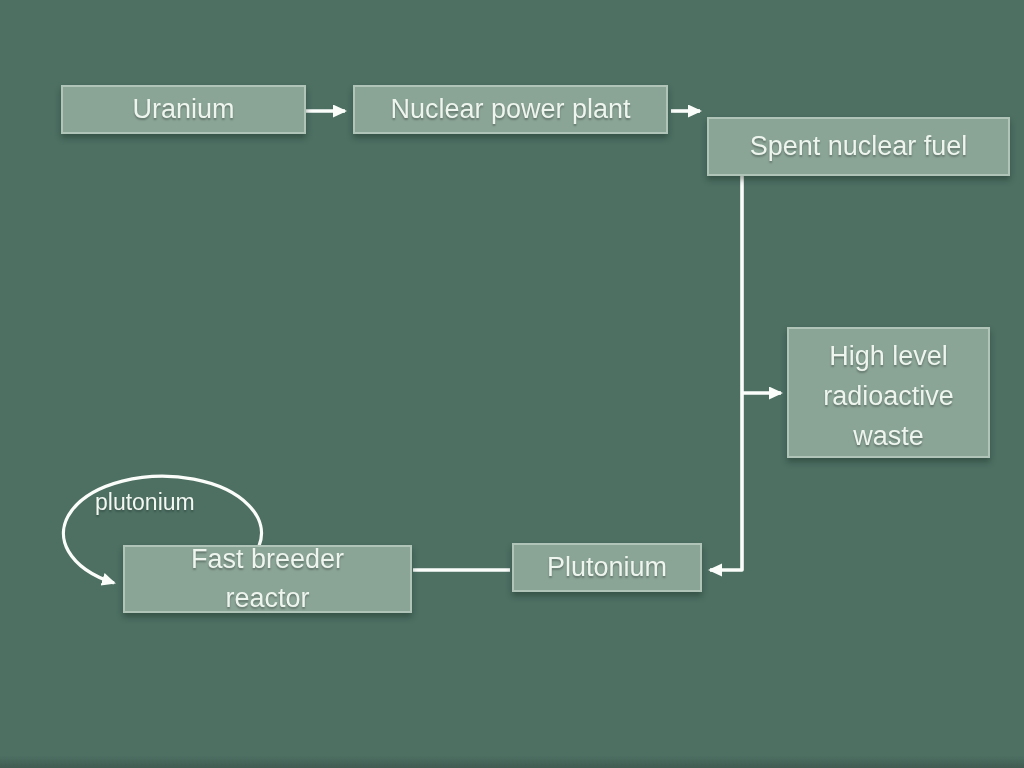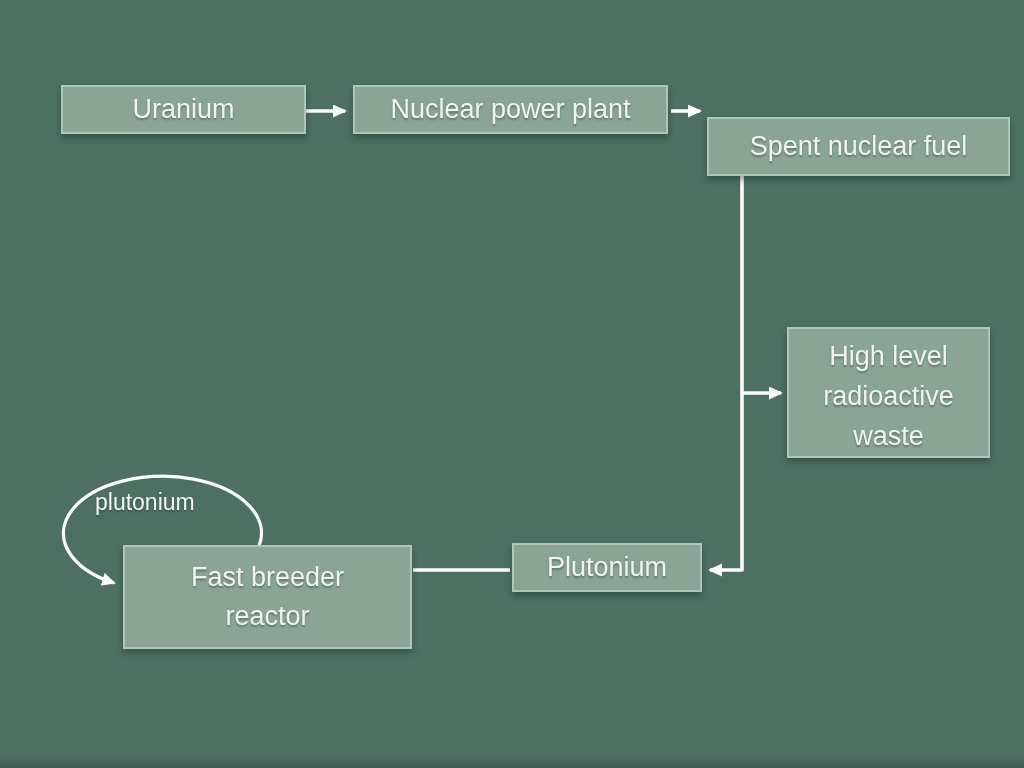--- a/index.html
+++ b/index.html
@@ -36,21 +36,21 @@
     font-size: 27px;
     line-height: 1.45;
     text-shadow: 0 2px 2px rgba(0, 0, 0, 0.28);
   }
   .node .node-label { display: block; }
   #node-uranium            { left: 61px;  top: 85px;  width: 245px; height: 49px; }
   #node-nuclear-power-plant{ left: 353px; top: 85px;  width: 315px; height: 49px; }
   #node-spent-nuclear-fuel { left: 707px; top: 85px;  width: 303px; height: 59px; margin-top: 32px; }
   #node-hlw                { left: 787px; top: 327px; width: 203px; height: 131px; line-height: 40px; align-items: flex-end; }
   #node-plutonium          { left: 512px; top: 543px; width: 190px; height: 49px; }
-  #node-fast-breeder       { left: 123px; top: 545px; width: 289px; height: 104px; line-height: 39px; }
+  #node-fast-breeder       { left: 123px; top: 545px; width: 289px; height: 68px; line-height: 39px; }
   #node-fast-breeder .node-label { max-width: 200px; }
   #node-hlw .node-label { max-width: 170px; }
 
   .float-label {
     position: absolute;
     white-space: nowrap;
   }
   #label-reprocessing {
     left: 577px;
     top: 363px;

